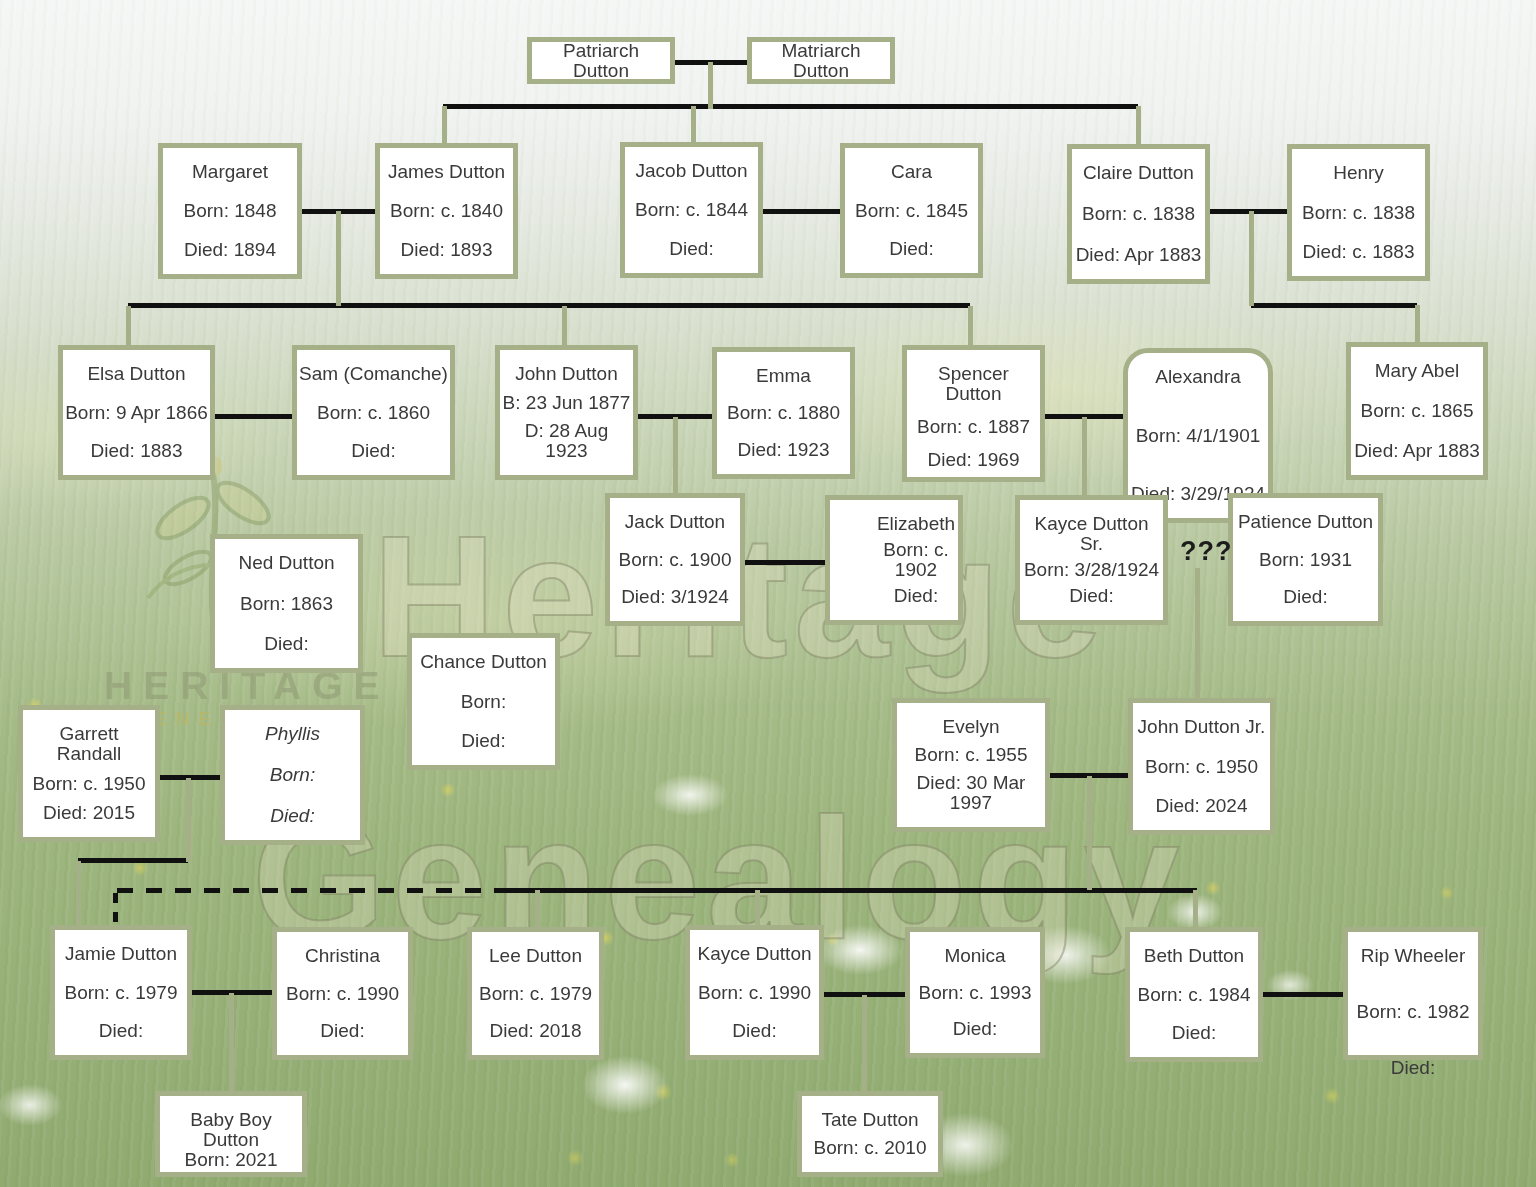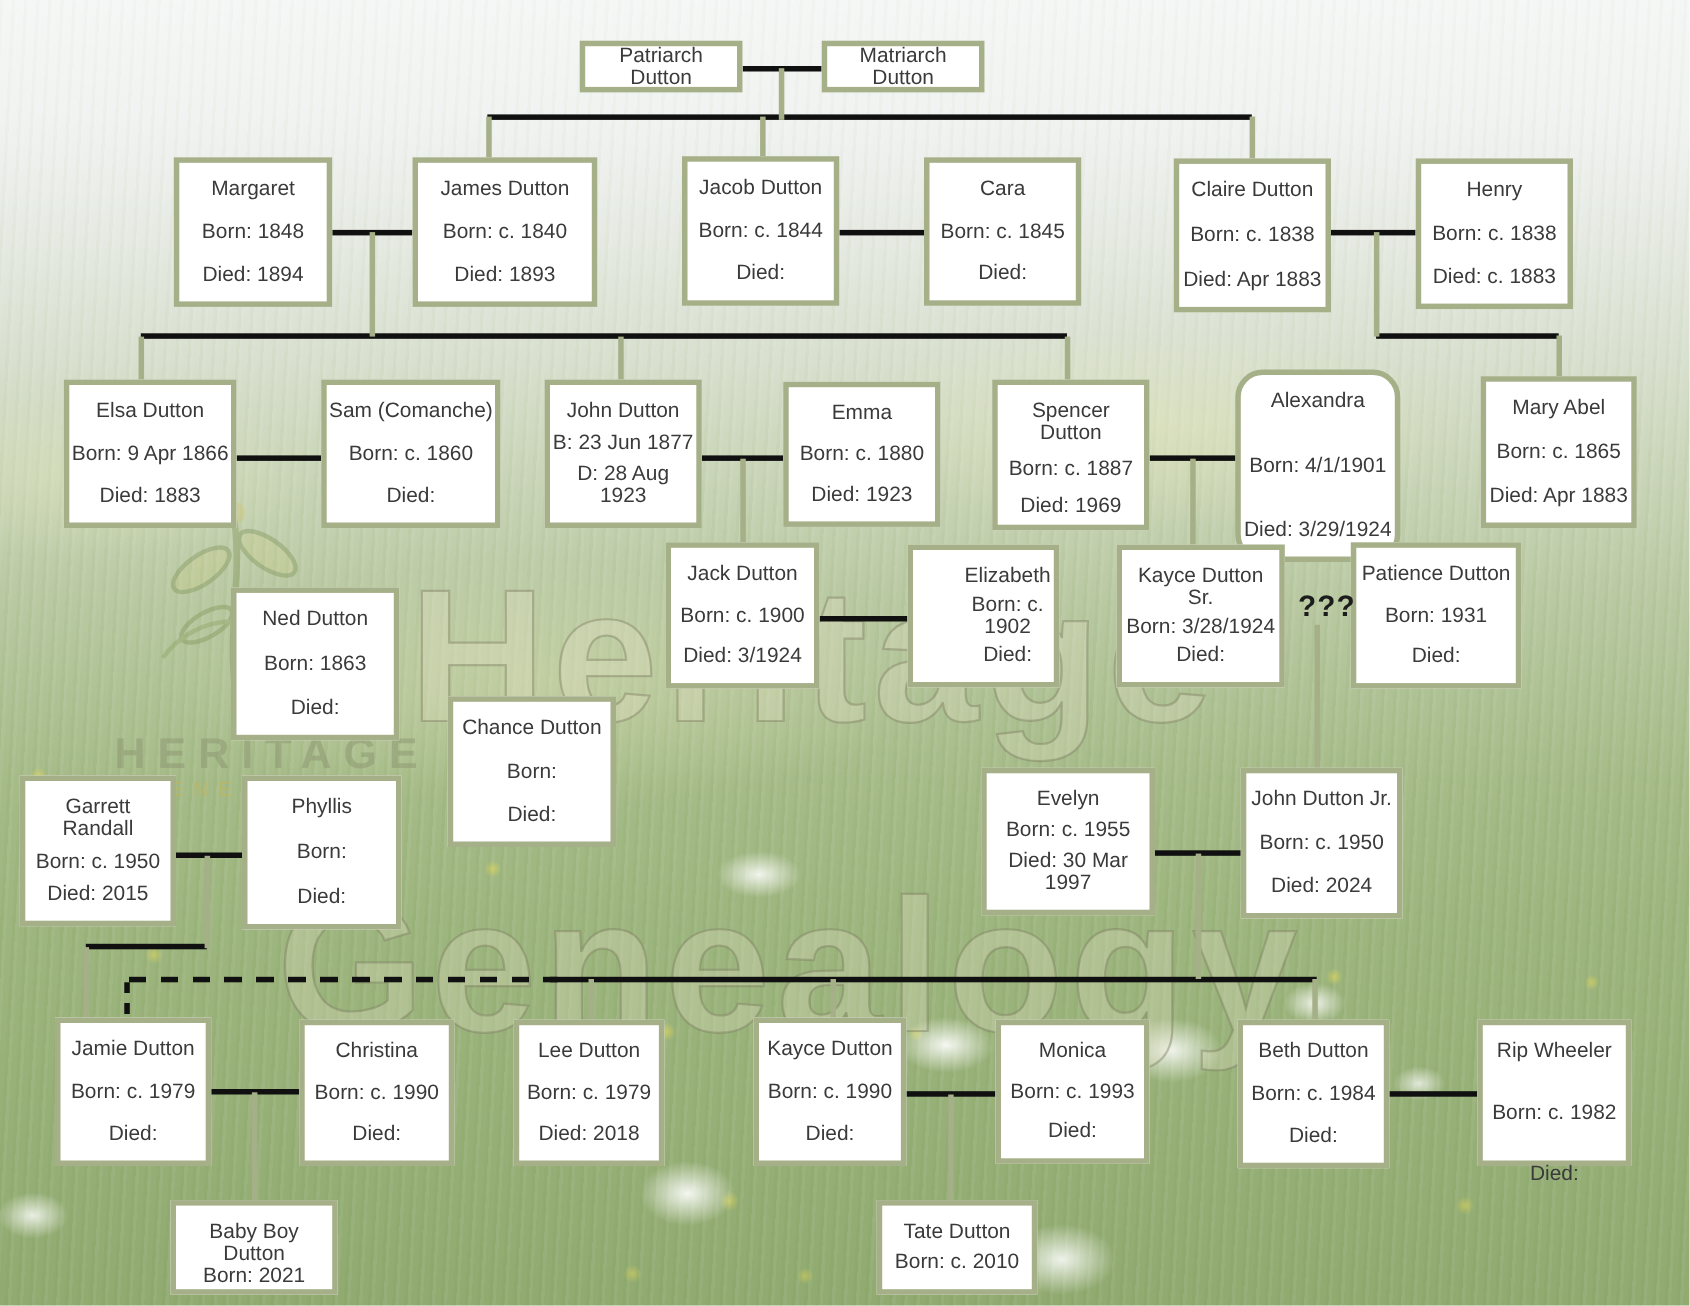--- a/index.html
+++ b/index.html
@@ -142,21 +142,21 @@
         <div>Patriarch Dutton</div>
       </div>
       <div class="box one" style="left: 747px; top: 37px; width: 148px; height: 47px;">
         <div>Matriarch Dutton</div>
       </div>
       <div class="box" style="left: 158px; top: 143px; width: 144px; height: 136px;">
         <div>Margaret</div>
         <div>Born: 1848</div>
         <div>Died: 1894</div>
       </div>
-      <div class="box" style="left: 375px; top: 143px; width: 168px; height: 136px;">
+      <div class="box" style="left: 375px; top: 143px; width: 143px; height: 136px;">
         <div>James Dutton</div>
         <div>Born: c. 1840</div>
         <div>Died: 1893</div>
       </div>
       <div class="box" style="left: 620px; top: 142px; width: 143px; height: 136px;">
         <div>Jacob Dutton</div>
         <div>Born: c. 1844</div>
         <div>Died:</div>
       </div>
       <div class="box" style="left: 840px; top: 143px; width: 143px; height: 135px;">
@@ -192,21 +192,21 @@
       <div class="box" style="left: 712px; top: 347px; width: 143px; height: 132px;">
         <div>Emma</div>
         <div>Born: c. 1880</div>
         <div>Died: 1923</div>
       </div>
       <div class="box" style="left: 902px; top: 345px; width: 143px; height: 137px; gap: 13px;">
         <div>Spencer Dutton</div>
         <div>Born: c. 1887</div>
         <div>Died: 1969</div>
       </div>
-      <div class="box" style="left: 1123px; top: 336px; width: 150px; height: 175px; border-radius: 25px;">
+      <div class="box" style="left: 1123px; top: 348px; width: 150px; height: 175px; border-radius: 25px;">
         <div>Alexandra</div>
         <div>Born: 4/1/1901</div>
         <div>Died: 3/29/1924</div>
       </div>
       <div class="box" style="left: 1346px; top: 342px; width: 142px; height: 138px;">
         <div>Mary Abel</div>
         <div>Born: c. 1865</div>
         <div>Died: Apr 1883</div>
       </div>
       <div class="box" style="left: 605px; top: 493px; width: 140px; height: 133px;">
@@ -237,21 +237,21 @@
       <div class="box" style="left: 407px; top: 633px; width: 153px; height: 137px;">
         <div>Chance Dutton</div>
         <div>Born:</div>
         <div>Died:</div>
       </div>
       <div class="box" style="left: 18px; top: 705px; width: 142px; height: 137px;">
         <div>Garrett Randall</div>
         <div>Born: c. 1950</div>
         <div>Died: 2015</div>
       </div>
-      <div class="box" style="left: 220px; top: 705px; width: 145px; height: 140px;">
+      <div class="box" style="left: 220px; top: 705px; width: 145px; height: 140px; font-style: italic;">
         <div>Phyllis</div>
         <div>Born:</div>
         <div>Died:</div>
       </div>
       <div class="box" style="left: 892px; top: 698px; width: 158px; height: 134px;">
         <div>Evelyn</div>
         <div>Born: c. 1955</div>
         <div>Died: 30 Mar 1997</div>
       </div>
       <div class="box" style="left: 1128px; top: 698px; width: 147px; height: 137px;">

